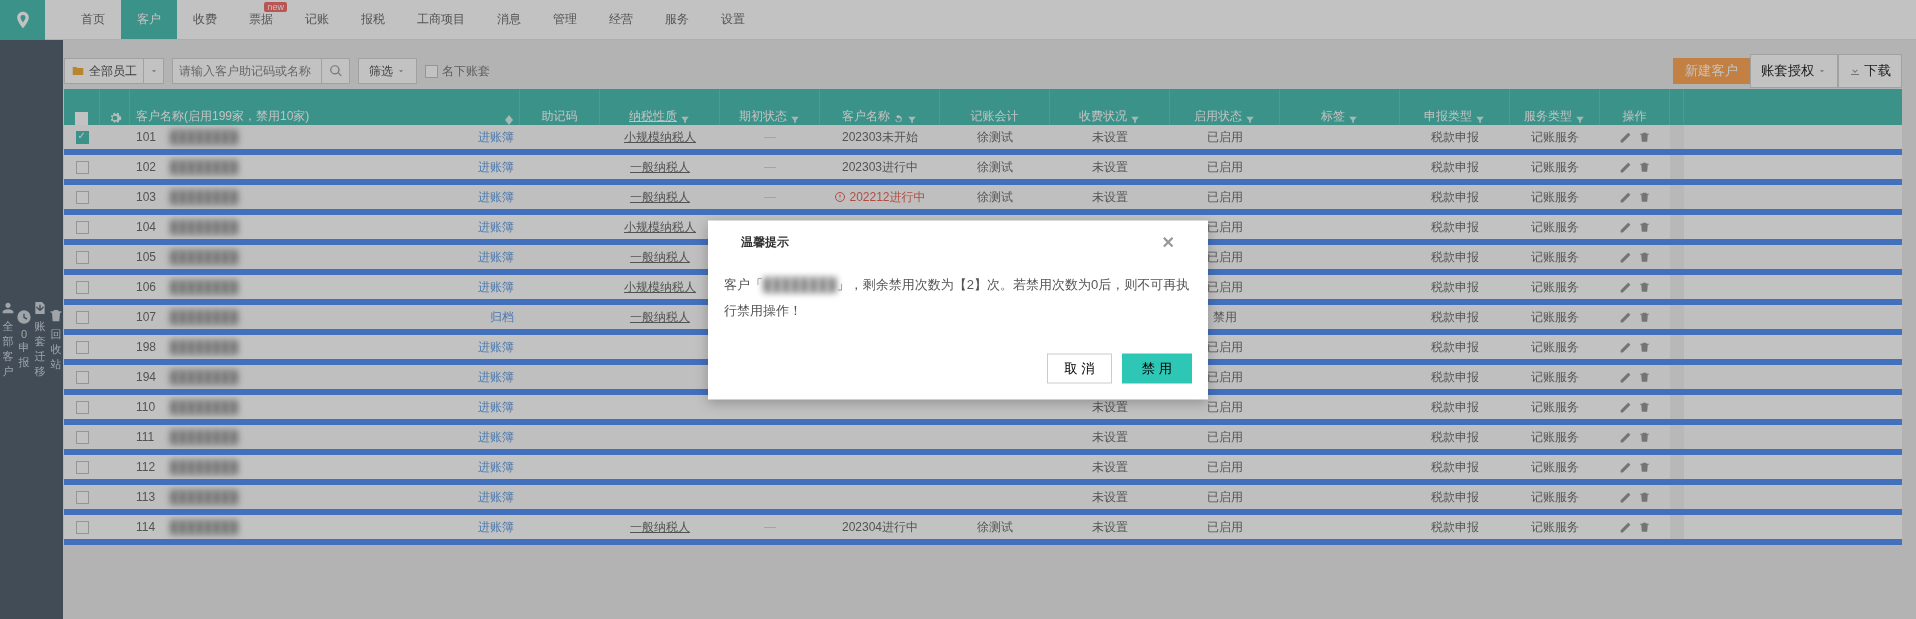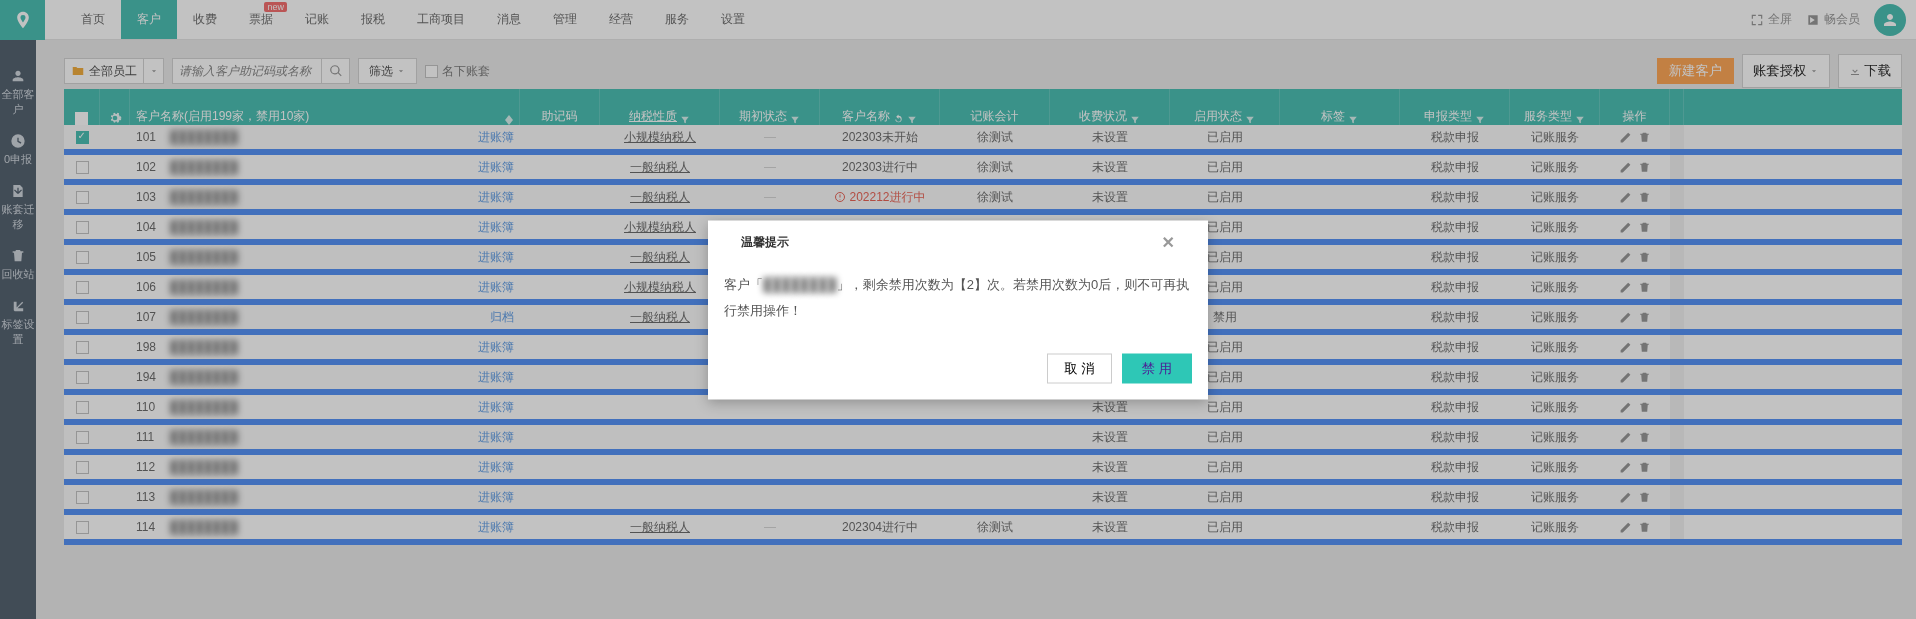--- a/index.html
+++ b/index.html
@@ -9,34 +9,34 @@
     .logo { width: 45px; height: 40px; background: #2eb6a8; display: flex; align-items: center; justify-content: center; color: #fff; position: absolute; left: 0; top: 0; }
     .nav { display: flex; margin-left: 55px; height: 100%; align-items: stretch; }
     .nav-item { padding: 0 16px; display: flex; align-items: center; cursor: pointer; color: #555; position: relative; }
     .nav-item.active { background: #2eb6a8; color: #fff; }
     .nav-badge { position: absolute; top: 2px; right: 2px; background: #f35858; color: #fff; font-size: 9px; padding: 0 3px; border-radius: 2px; }
     .topbar-right { margin-left: auto; display: flex; align-items: center; gap: 14px; color: #888; }
     .tr-item { display: flex; align-items: center; gap: 4px; cursor: pointer; }
     .avatar { width: 32px; height: 32px; border-radius: 50%; background: #2eb6a8; display: flex; align-items: center; justify-content: center; }
     .avatar svg { fill: #fff; }
 
-    .sidebar { position: absolute; left: 0; top: 40px; bottom: 0; width: 36px; background: #3a4a5a; display: flex; flex-direction: column; align-items: center; padding-top: 20px; }
+    .sidebar { position: absolute; left: 0; top: 40px; bottom: 0; width: 63px; background: #3a4a5a; display: flex; align-items: center; padding-top: 20px; }
     .side-item { color: #c9d1d9; text-align: center; padding: 8px 0; cursor: pointer; width: 100%; font-size: 11px; }
     .side-item svg { display: block; margin: 0 auto 3px; fill: #c9d1d9; width: 16px; height: 16px; }
 
     .main { position: absolute; left: 50px; right: 0; top: 40px; bottom: 0; padding: 14px; }
     .toolbar { display: flex; align-items: center; gap: 8px; margin-bottom: 1px; }
     .emp-select { display: flex; align-items: center; border: 1px solid #ccc; background: #fff; height: 26px; padding: 0 6px; gap: 4px; }
     .chev { border: 1px solid #ccc; border-left: none; height: 26px; width: 20px; display: flex; align-items: center; justify-content: center; background: #fff; cursor: pointer; }
     .search-wrap { display: flex; }
-    .search-input { height: 26px; border: 1px solid #ccc; padding: 10px 6px; width: 150px; font-size: 12px; font-style: italic; }
+    .search-input { height: 26px; border: 1px solid #ccc; padding: 10px 6px; width: 150px; font-size: 12px; }
     .search-btn { height: 26px; width: 28px; border: 1px solid #ccc; border-left: none; background: #fff; cursor: pointer; display: flex; align-items: center; justify-content: center; }
     .filter-btn { height: 26px; padding: 0 10px; border: 1px solid #ccc; background: #fff; cursor: pointer; display: flex; align-items: center; gap: 3px; }
     .chk-label { display: flex; align-items: center; gap: 4px; color: #666; }
-    .tb-right { margin-left: auto; display: flex; gap: 8px; align-items: center; }
+    .tb-right { margin-left: auto; display: flex; align-items: center; }
     .btn-orange { background: #ff9a3c; color: #fff; border: none; height: 26px; padding: 0 12px; cursor: pointer; }
     .btn-white { background: #fff; border: 1px solid #ccc; height: 26px; padding: 16px 10px; cursor: pointer; display: flex; align-items: center; gap: 3px; }
 
     .table { width: 100%; background: #fff; }
     .thead { background: #2eb6a8; color: #fff; display: flex; height: 36px; align-items: center; font-size: 12px; }
     .th { padding: 0 6px; display: flex; align-items: flex-end; justify-content: center; gap: 3px; border-right: 1px solid rgba(255,255,255,0.15); height: 100%; }
     .th.left { justify-content: flex-start; }
     .filter-icon { opacity: 0.8; }
     .sort-icon { display: flex; flex-direction: column; margin-left: auto; opacity: 0.8; }
 
@@ -73,21 +73,21 @@
     .checkbox.checked::after { content: "✓"; color: #fff; font-size: 10px; position: absolute; left: 1px; top: -2px; }
 
     .overlay { position: absolute; inset: 0; background: rgba(80,80,80,0.35); }
     .modal { position: absolute; left: 50%; top: 50%; transform: translate(-50%, -50%); width: 500px; background: #fff; box-shadow: 0 3px 12px rgba(0,0,0,0.25); }
     .modal-head { padding: 12px 33px; font-weight: bold; display: flex; align-items: center; }
     .modal-close { margin-left: auto; cursor: pointer; color: #999; font-size: 16px; }
     .modal-body { padding: 8px 16px 20px; color: #555; font-size: 13px; line-height: 2; }
     .modal-body .blur2 { color: transparent; text-shadow: 0 0 6px #888; }
     .modal-foot { padding: 10px 16px 16px; display: flex; justify-content: flex-end; gap: 10px; }
     .btn-cancel { background: #fff; border: 1px solid #ccc; padding: 5px 16px; cursor: pointer; }
-    .btn-confirm { background: #2ec7b6; color: #4c1d95; border: none; padding: 5px 20px; cursor: pointer; }
+    .btn-confirm { background: #2ec7b6; color: #000000; border: none; padding: 5px 20px; cursor: pointer; }
   </style>
 </head>
 <body>
 
 <div class="topbar">
   <div class="logo">
     <svg width="20" height="20" viewBox="0 0 24 24">
         <path fill="#fff" d="M12 2C8 2 5 5 5 9c0 5 7 13 7 13s7-8 7-13c0-4-3-7-7-7zm0 4c2 0 3 1 3 3s-3 6-3 6-3-4-3-6 1-3 3-3z"></path>
       </svg>
   </div>
@@ -98,39 +98,20 @@
       <div class="nav-item">票据<span class="nav-badge">new</span></div>
       <div class="nav-item">记账</div>
       <div class="nav-item">报税</div>
       <div class="nav-item">工商项目</div>
       <div class="nav-item">消息</div>
       <div class="nav-item">管理</div>
       <div class="nav-item">经营</div>
       <div class="nav-item">服务</div>
       <div class="nav-item">设置</div>
     </div>
-  <div class="topbar-right">
-    <div class="tr-item">
-      <svg width="14" height="14" viewBox="0 0 24 24" fill="#888">
-          <path d="M3 3h7v2H5v5H3V3zm11 0h7v7h-2V5h-5V3zM3 14h2v5h5v2H3v-7zm16 0h2v7h-7v-2h5v-5z"></path>
-        </svg>
-      <span>全屏</span>
-    </div>
-    <div class="tr-item">
-      <svg width="14" height="14" viewBox="0 0 24 24" fill="#888">
-          <path d="M4 4h16v16H4V4zm3 3v10l8-5-8-5z"></path>
-        </svg>
-      <span>畅会员</span>
-    </div>
-    <div class="avatar">
-      <svg width="18" height="18" viewBox="0 0 24 24">
-          <path d="M12 12c2.2 0 4-1.8 4-4s-1.8-4-4-4-4 1.8-4 4 1.8 4 4 4zm0 2c-2.7 0-8 1.3-8 4v2h16v-2c0-2.7-5.3-4-8-4z"></path>
-        </svg>
-    </div>
-  </div>
 </div>
 
 <div class="sidebar" id="sidebar">
     <div class="side-item">
       <svg viewBox="0 0 24 24">
         <path d="M12 12c2.2 0 4-1.8 4-4s-1.8-4-4-4-4 1.8-4 4 1.8 4 4 4zm0 2c-2.7 0-8 1.3-8 4v2h16v-2c0-2.7-5.3-4-8-4z"></path>
       </svg>
       <div>全部客户</div>
     </div>
     <div class="side-item">

